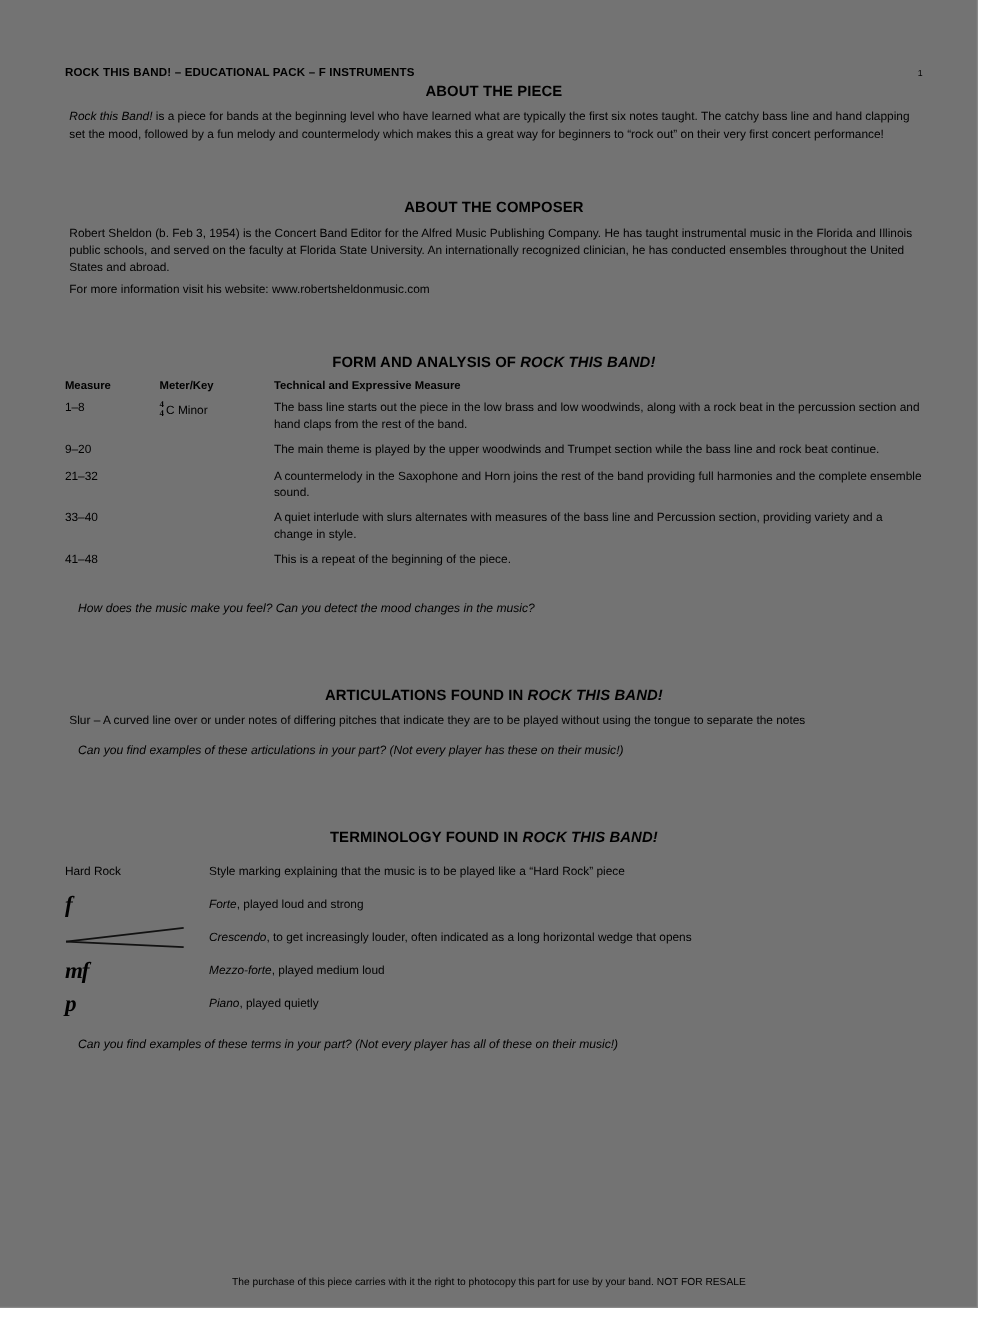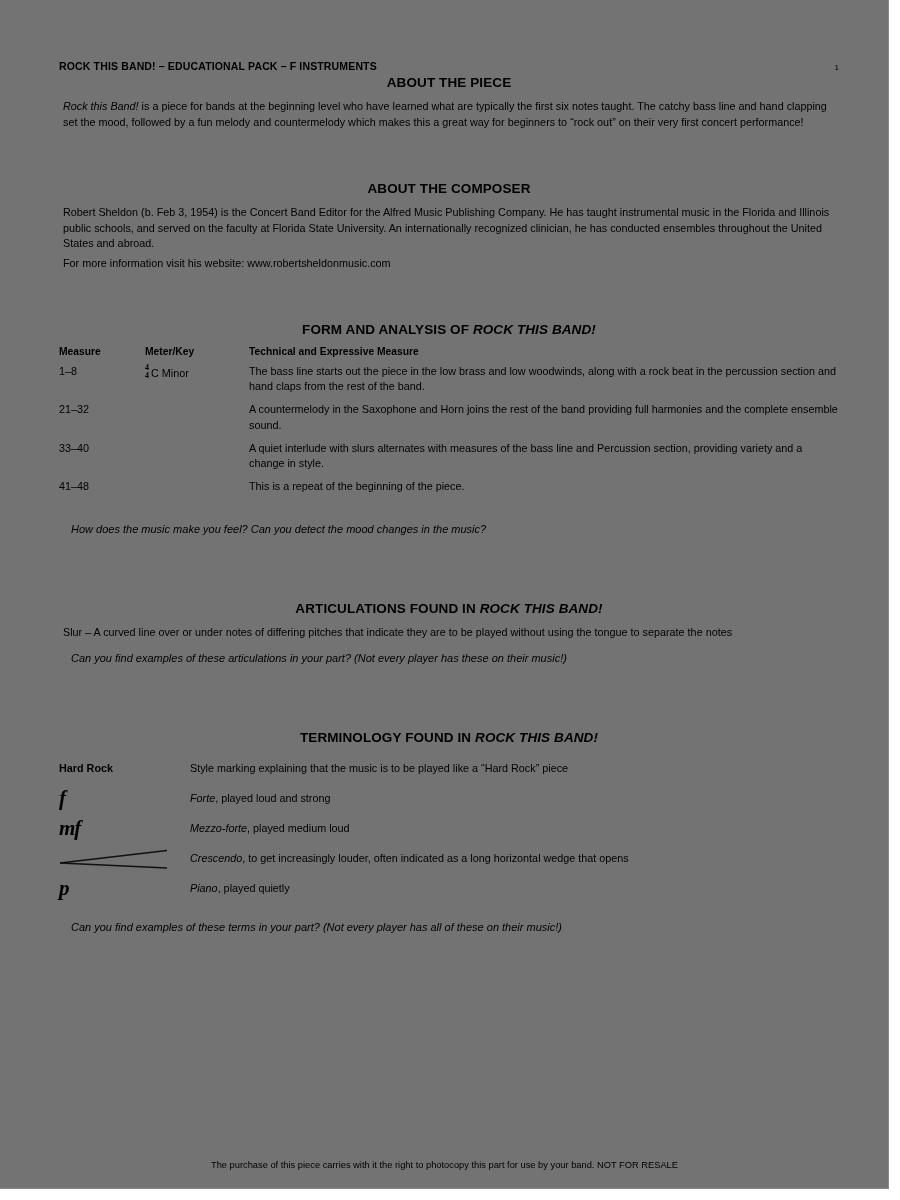--- a/index.html
+++ b/index.html
@@ -133,21 +133,20 @@
   }
   table.terms td.term-sym {
     font-family: "Liberation Serif", serif;
     font-style: italic;
     font-weight: bold;
     font-size: 21px;
     letter-spacing: -1px;
   }
   table.terms td.term-text {
     font-size: 10.8px;
-    font-weight: bold;
   }
   table.terms td.term-desc .ital { font-style: italic; }
   .cresc-wedge { display: block; }
 
   
   .footer {
     position: absolute;
     left: 0;
     top: 1160px;
     width: 889px;
@@ -192,20 +191,25 @@
           <th>Technical and Expressive Measure</th>
         </tr>
       </thead>
       <tbody>
         <tr>
           <td>1–8</td>
           <td><span class="timesig"><span>4</span><span>4</span></span><span>C Minor</span></td>
           <td>The bass line starts out the piece in the low brass and low woodwinds, along with a rock beat in the percussion section and hand claps from the rest of the band.</td>
         </tr>
         <tr>
+          <td>9–20</td>
+          <td></td>
+          <td>The main theme is played by the upper woodwinds and Trumpet section while the bass line and rock beat continue.</td>
+        </tr>
+        <tr>
           <td>21–32</td>
           <td></td>
           <td>A countermelody in the Saxophone and Horn joins the rest of the band providing full harmonies and the complete ensemble sound.</td>
         </tr>
         <tr>
           <td>33–40</td>
           <td></td>
           <td>A quiet interlude with slurs alternates with measures of the bass line and Percussion section, providing variety and a change in style.</td>
         </tr>
         <tr>
@@ -238,35 +242,35 @@
           <col class="c-tdesc">
         </colgroup>
       <tbody>
         <tr>
           <td class="term-text">Hard Rock</td>
           <td class="term-desc">Style marking explaining that the music is to be played like a “Hard Rock” piece</td>
         </tr>
         <tr>
           <td class="term-sym">f</td>
           <td class="term-desc"><span class="ital">Forte</span><span>, played loud and strong</span></td>
-        </tr>
-        <tr>
-          <td class="term-sym">mf</td>
-          <td class="term-desc"><span class="ital">Mezzo-forte</span><span>, played medium loud</span></td>
         </tr>
         <tr>
           <td>
             <svg class="cresc-wedge" width="112" height="22" viewBox="0 0 112 22">
               <line x1="1" y1="15" x2="108" y2="2.5" stroke="#111" stroke-width="1.7"></line>
               <line x1="1" y1="15" x2="108" y2="20" stroke="#111" stroke-width="1.7"></line>
             </svg>
           </td>
           <td class="term-desc"><span class="ital">Crescendo</span><span>, to get increasingly louder, often indicated as a long horizontal wedge that opens</span></td>
         </tr>
         <tr>
+          <td class="term-sym">mf</td>
+          <td class="term-desc"><span class="ital">Mezzo-forte</span><span>, played medium loud</span></td>
+        </tr>
+        <tr>
           <td class="term-sym">p</td>
           <td class="term-desc"><span class="ital">Piano</span><span>, played quietly</span></td>
         </tr>
       </tbody>
     </table>
 
     <div style="height:16px"></div>
     <p class="prompt">Can you find examples of these terms in your part? (Not every player has all of these on their music!)</p>
 
   </div>

